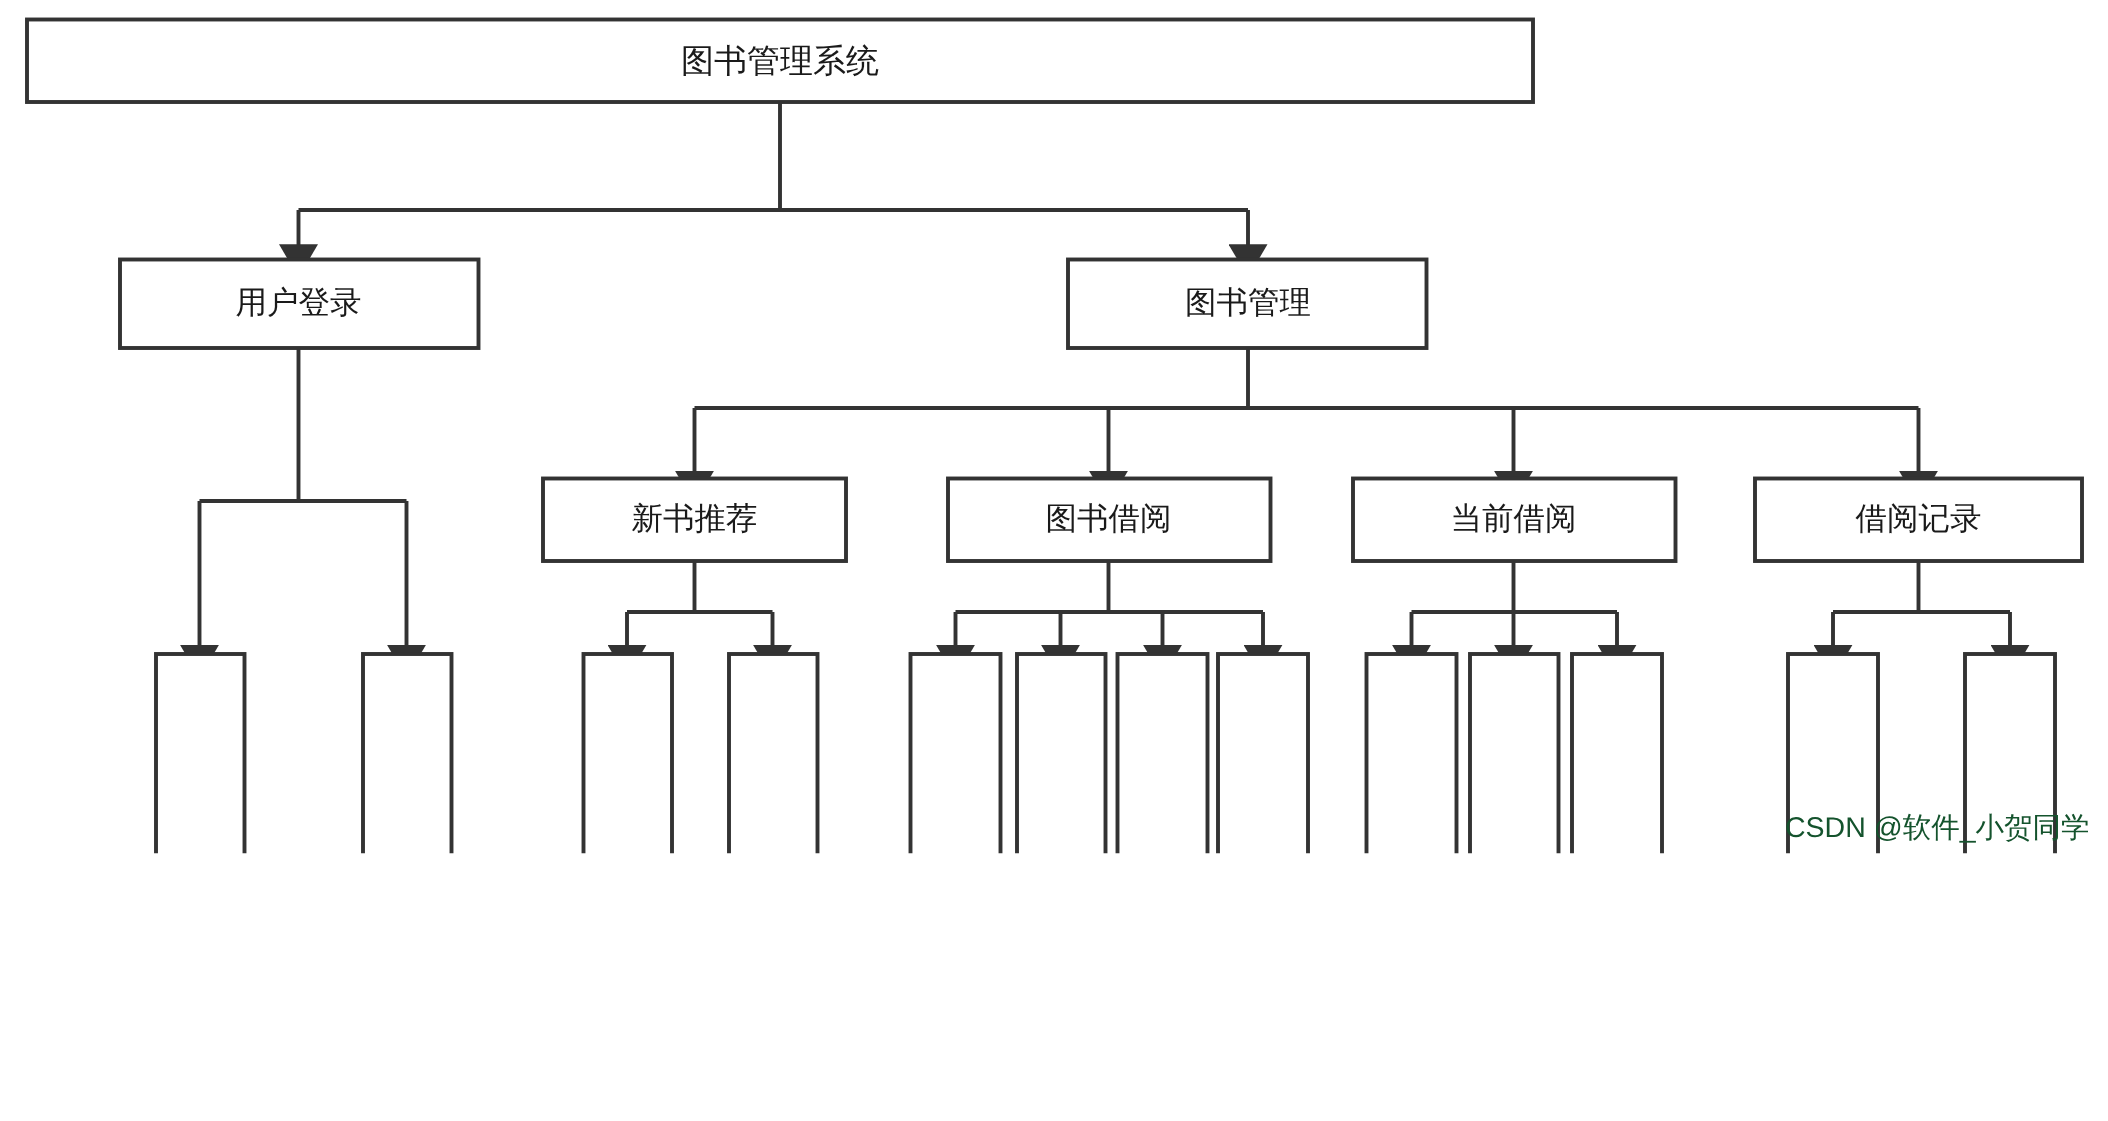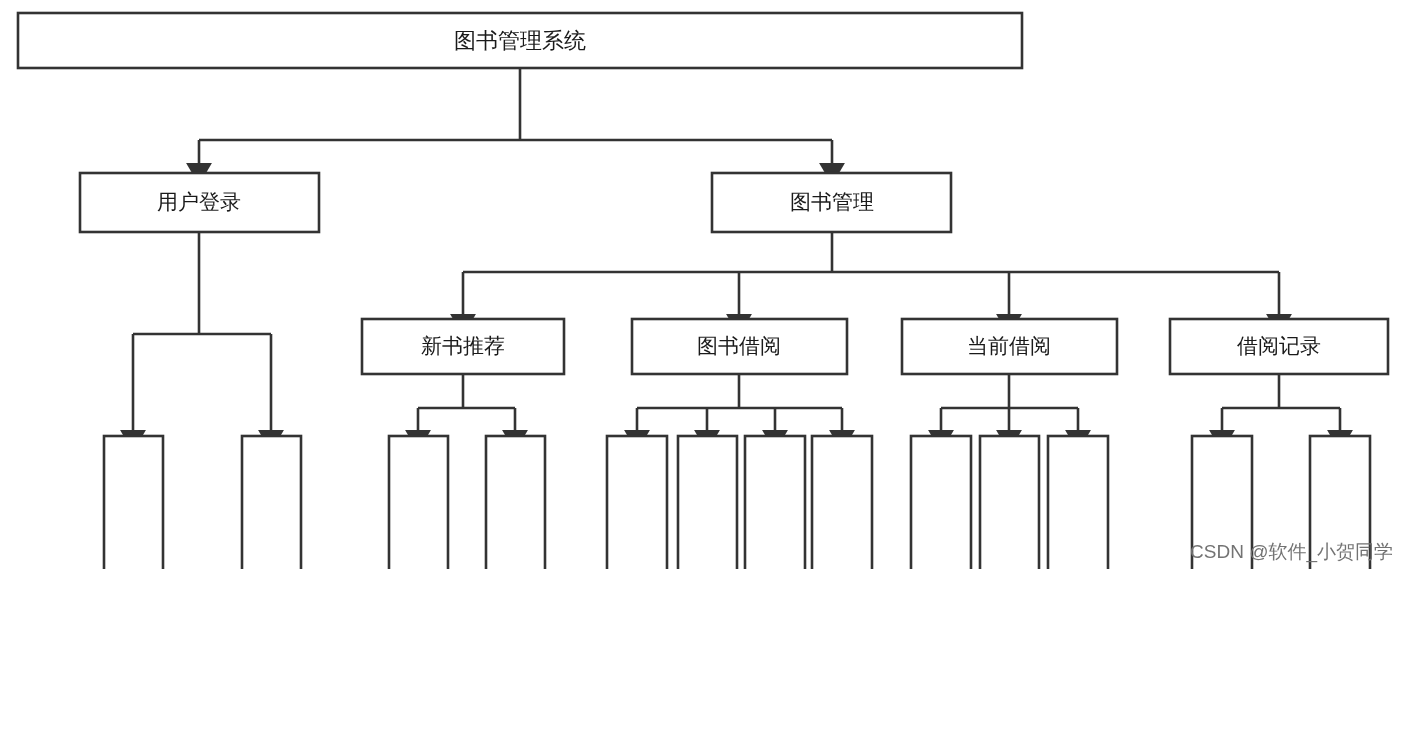--- a/index.html
+++ b/index.html
@@ -63,21 +63,21 @@
     letter-spacing: 1px;
     white-space: nowrap;
     pointer-events: none;
   }
   .watermark {
     position: absolute;
     right: 12px;
     bottom: 4px;
     font-family: "Liberation Sans", "DejaVu Sans", sans-serif;
     font-size: 19px;
-    color: #737373;
+    color: #14532d;
     white-space: nowrap;
     pointer-events: none;
   }
 </style>
 </head>
 <body>
 
 <div id="diagram-root">
 
   <svg class="diagram-canvas" viewBox="0 0 1405 747">

